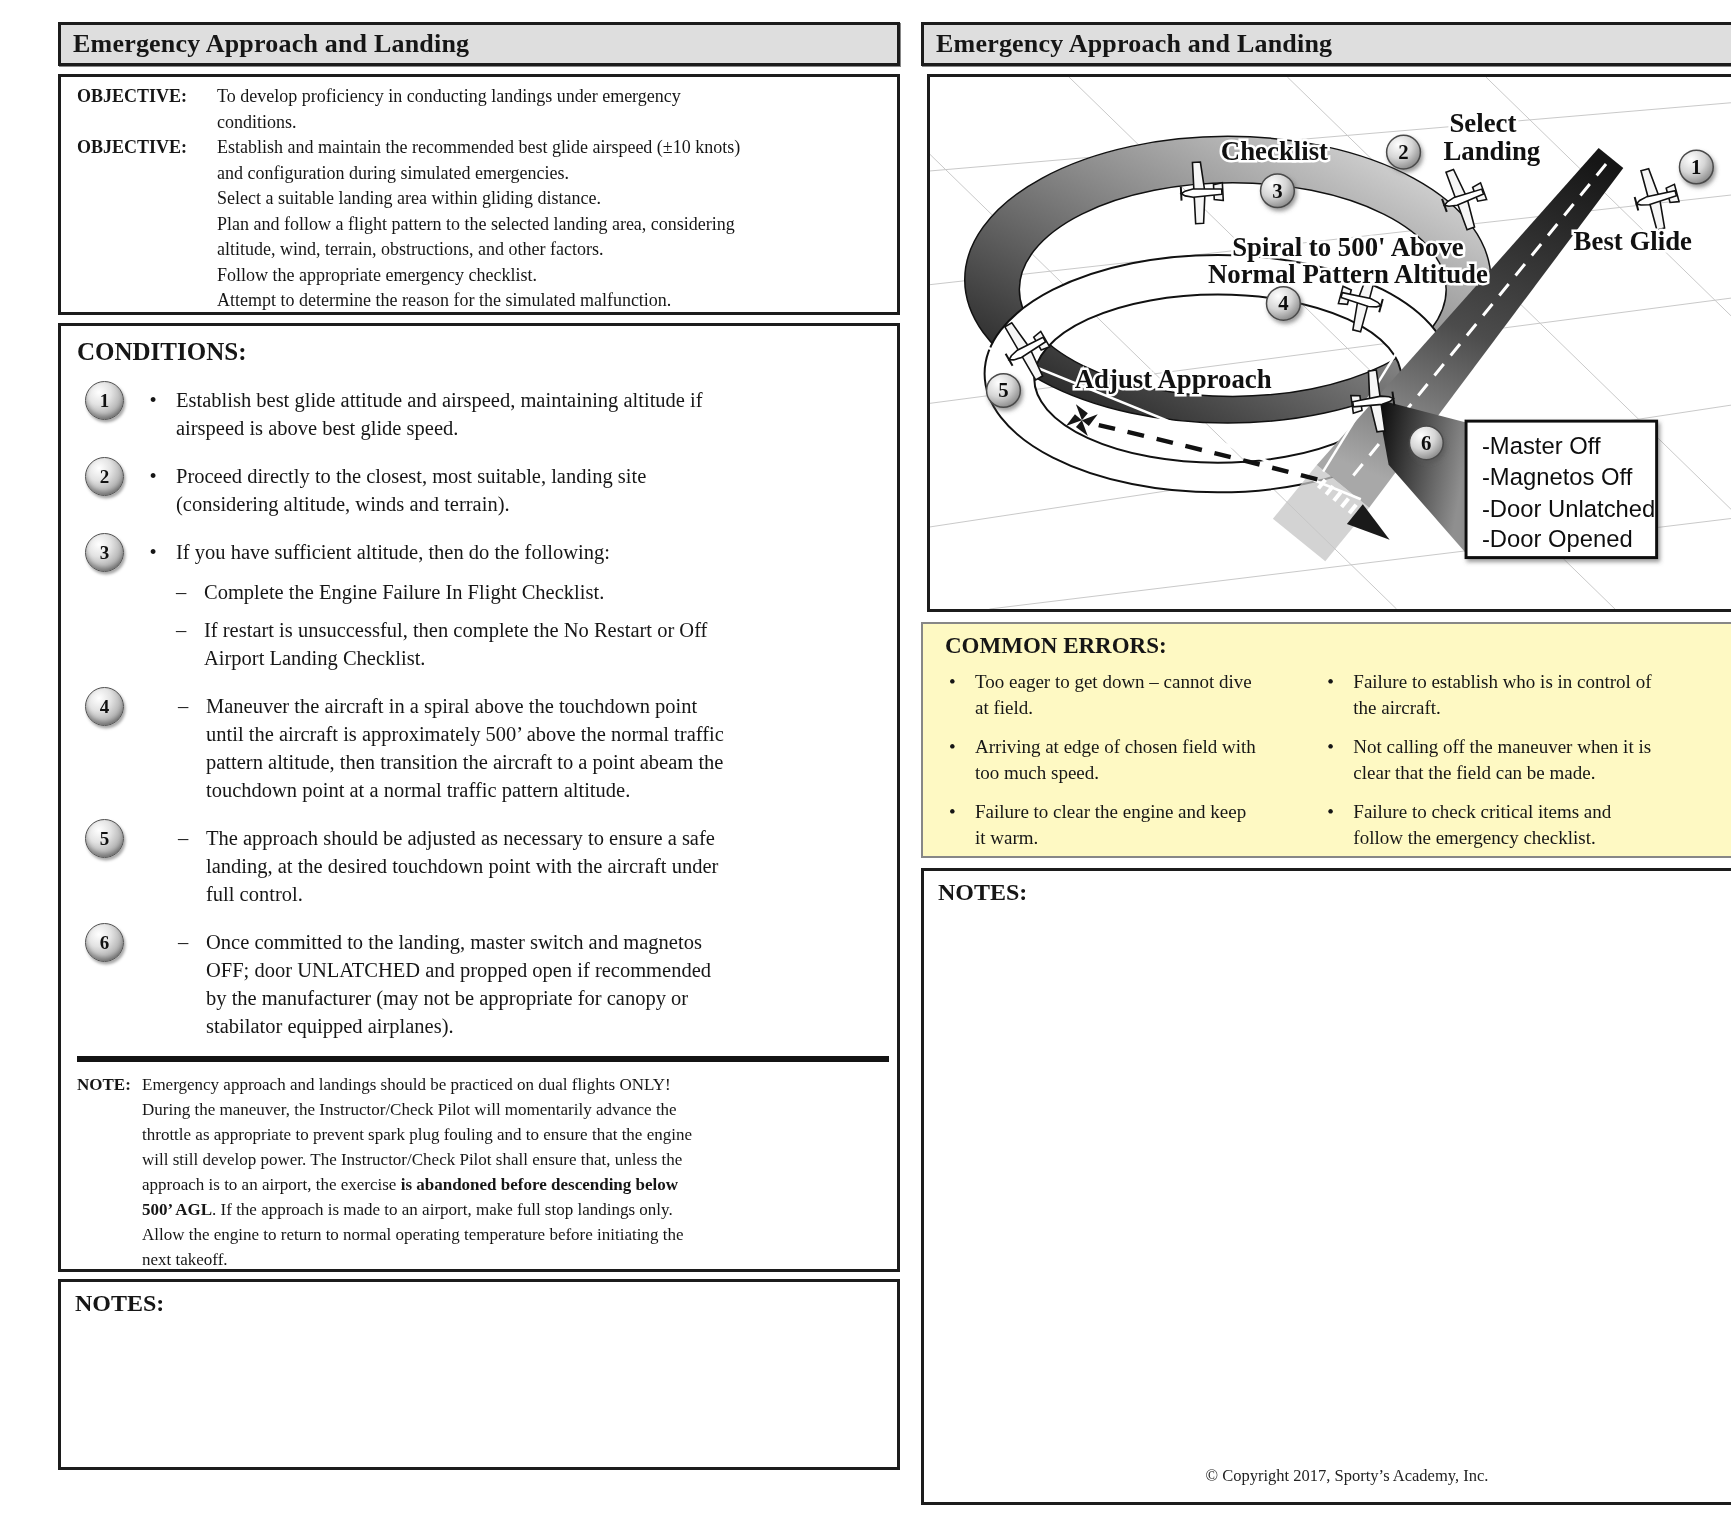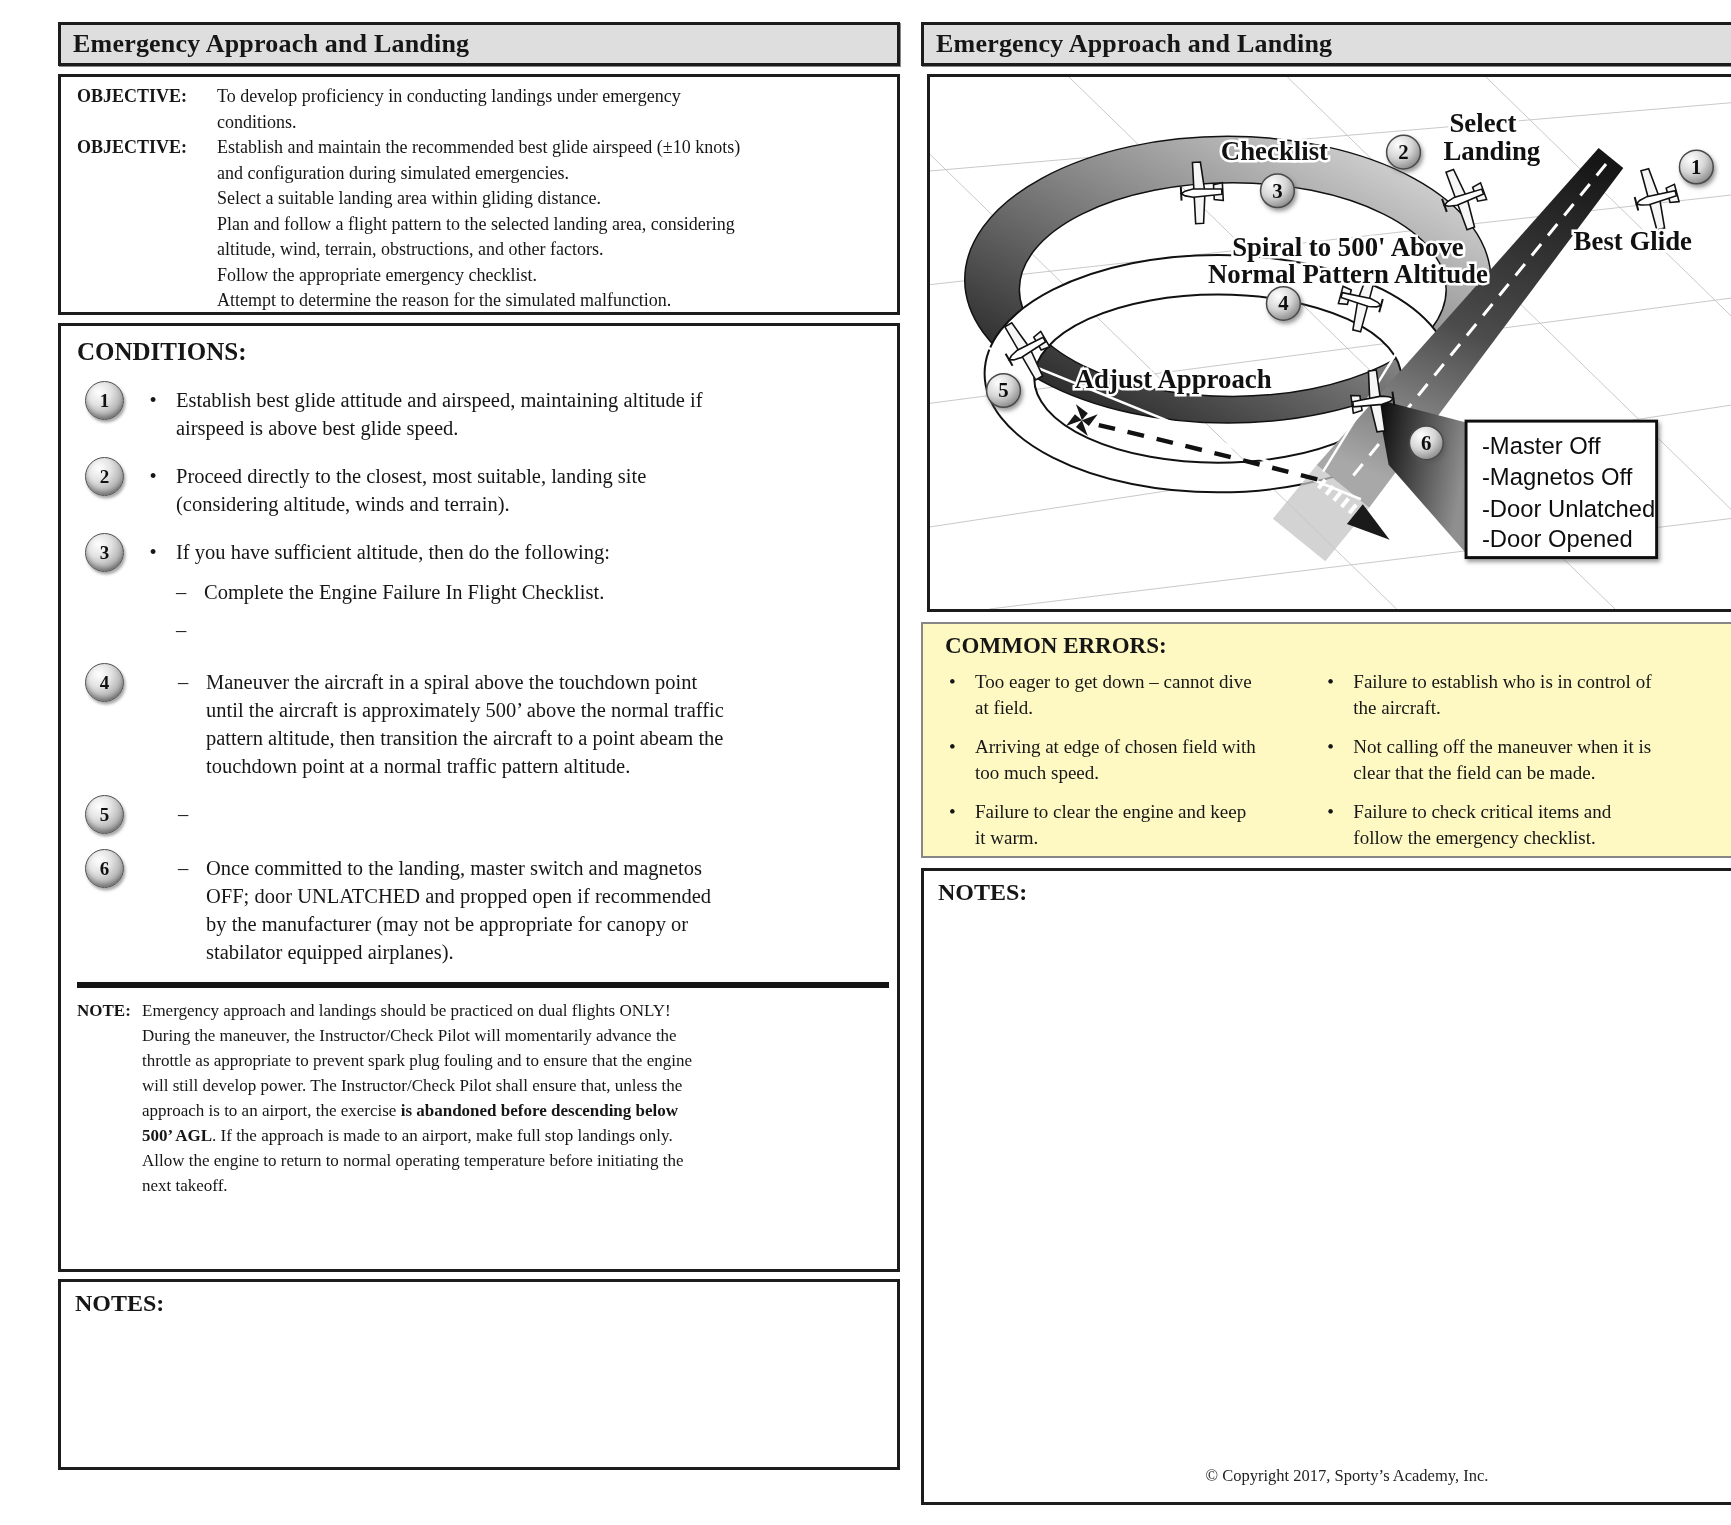--- a/index.html
+++ b/index.html
@@ -126,34 +126,39 @@
         <div class="d-text pre">If you have sufficient altitude, then do the following:</div>
       </div>
       <div class="d-row sub">
         <span class="badge-space"></span>
         <span class="mark mark-d">–</span>
         <div class="d-text pre">Complete the Engine Failure In Flight Checklist.</div>
       </div>
       <div class="d-row sub">
         <span class="badge-space"></span>
         <span class="mark mark-d">–</span>
+        <div class="d-text pre">If restart is unsuccessful, then complete the No Restart or Off
+Airport Landing Checklist.</div>
       </div>
 
       <div class="d-row">
         <span class="badge">4</span>
         <span class="mark mark-d">–</span>
         <div class="d-text pre">Maneuver the aircraft in a spiral above the touchdown point
 until the aircraft is approximately 500’ above the normal traffic
 pattern altitude, then transition the aircraft to a point abeam the
 touchdown point at a normal traffic pattern altitude.</div>
       </div>
 
       <div class="d-row">
         <span class="badge">5</span>
         <span class="mark mark-d">–</span>
+        <div class="d-text pre">The approach should be adjusted as necessary to ensure a safe
+landing, at the desired touchdown point with the aircraft under
+full control.</div>
       </div>
 
       <div class="d-row">
         <span class="badge">6</span>
         <span class="mark mark-d">–</span>
         <div class="d-text pre">Once committed to the landing, master switch and magnetos
 OFF; door UNLATCHED and propped open if recommended
 by the manufacturer (may not be appropriate for canopy or
 stabilator equipped airplanes).</div>
       </div>

